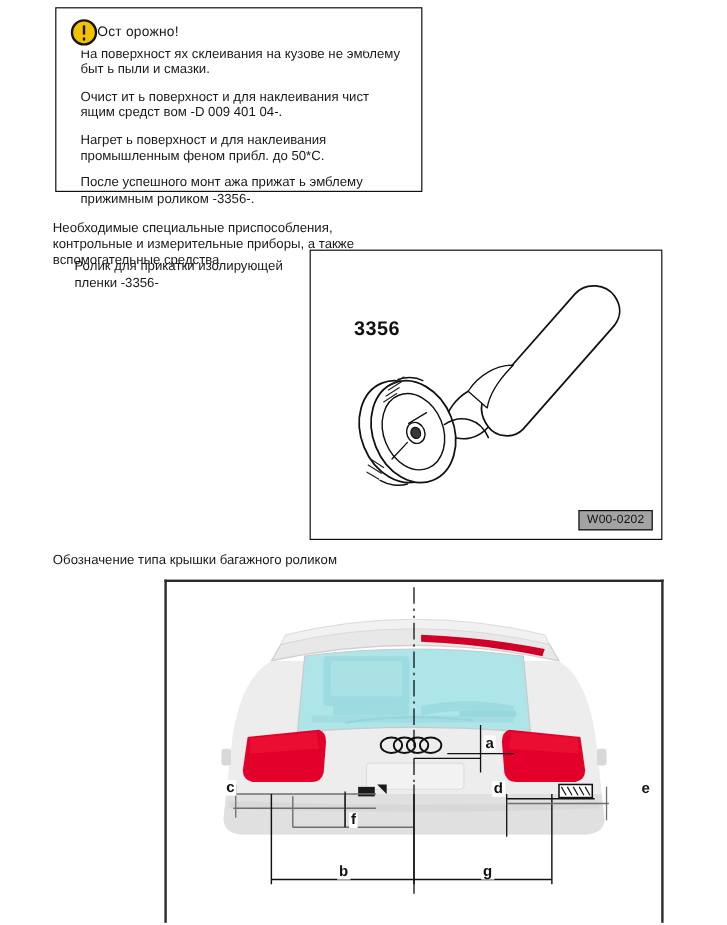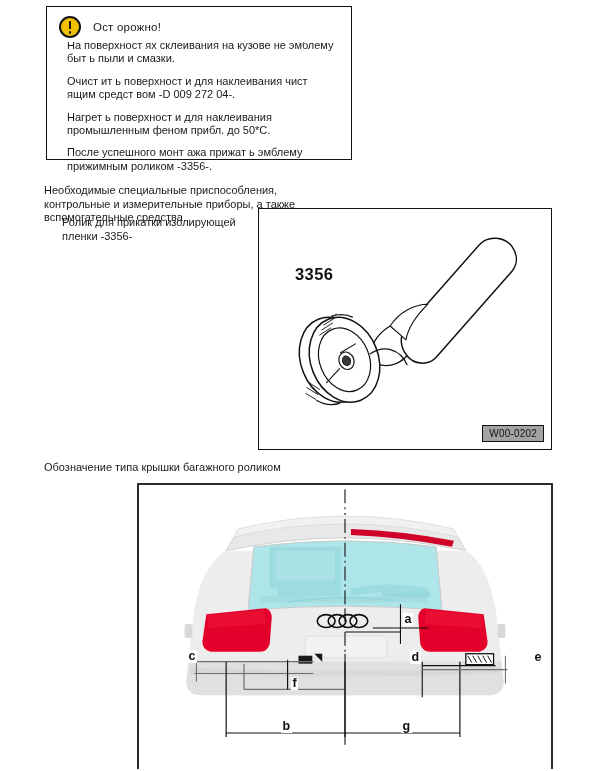--- a/index.html
+++ b/index.html
@@ -26,21 +26,20 @@
     border: 1.6px solid #111111;
     background: #ffffff;
     box-sizing: border-box;
   }
   .warning-head {
     position: absolute;
     left: 12px;
     top: 9px;
     display: flex;
     align-items: center;
-    gap: 12px;
   }
   .warn-icon {
     width: 22px;
     height: 22px;
     flex: 0 0 22px;
     border-radius: 50%;
     background: #F2C200;
     border: 2.2px solid #141414;
     box-sizing: border-box;
     position: relative;
@@ -204,21 +203,21 @@
 
 <div class="warning-box">
   <div class="warning-head">
     <span class="warn-icon"></span>
     <span class="warn-title">Ост орожно!</span>
   </div>
   <div class="warn-body">
     <p class="warn-para clipped">
         <span class="first-line">На поверхност ях склеивания на кузове не эмблему быт ь пыли и смазки.</span>
       </p>
-    <p class="warn-para">Очист ит ь поверхност и для наклеивания чист ящим средст вом -D 009 272 04-.</p>
+    <p class="warn-para">Очист ит ь поверхност и для наклеивания чист ящим средст вом -D 009 401 04-.</p>
     <p class="warn-para">Нагрет ь поверхност и для наклеивания промышленным феном прибл. до 50*С.</p>
     <p class="warn-para">После успешного монт ажа прижат ь эмблему прижимным роликом -3356-.</p>
   </div>
 </div>
 
 <div class="tools-heading">Необходимые специальные приспособления, контрольные и измерительные приборы, а также вспомогательные средства</div>
 
 <div class="tool-caption">Ролик для прикатки изолирующей пленки -3356-</div>
 
 <div class="tool-figure">

